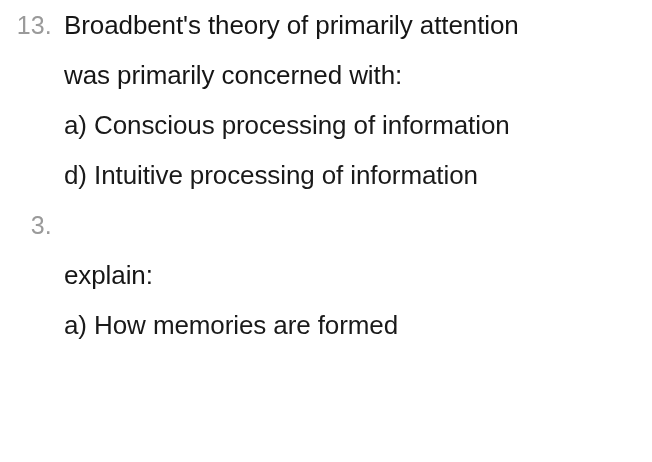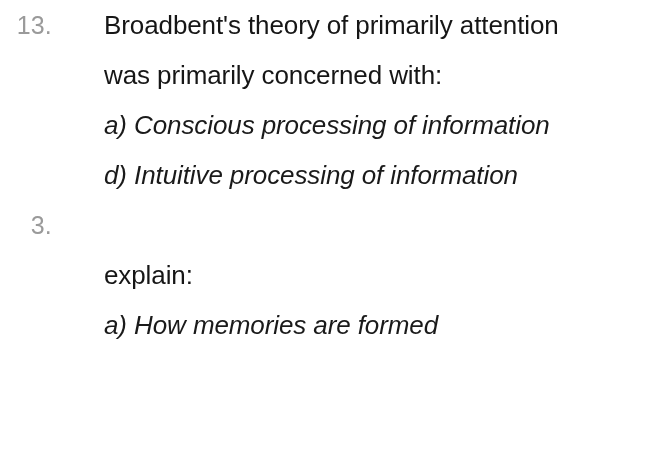--- a/index.html
+++ b/index.html
@@ -27,21 +27,20 @@
     display: block;
   }
 
   
   .text-line {
     display: flex;
     align-items: center;
     height: 50px;
     line-height: 50px;
     white-space: nowrap;
-    gap: 40px;
   }
 
   .number-gutter {
     width: 52px;
     min-width: 52px;
     text-align: right;
     color: #9a9a9a;
     font-size: 25px;
     letter-spacing: 0.2px;
     font-weight: 400;
@@ -58,21 +57,20 @@
     font-weight: 400;
     letter-spacing: -0.1px;
   }
 
   .question-stem .line-text {
     color: #161616;
   }
 
   .option-line .line-text {
     color: #1a1a1a;
-    font-style: italic;
   }
 </style>
 </head>
 <body>
 
 <div id="quiz-page">
 
   <div class="question-block">
 
     <div class="text-line question-stem">

